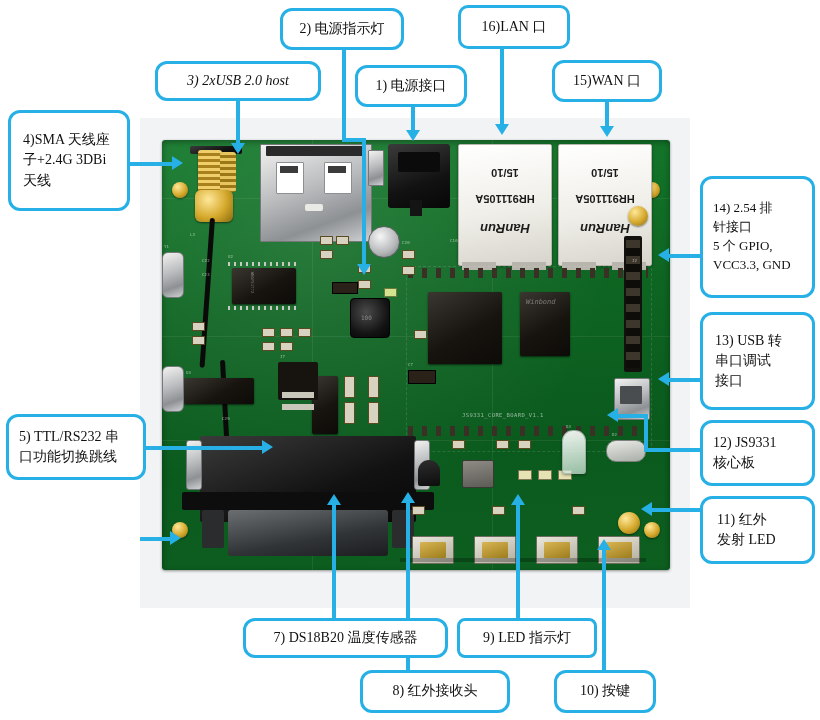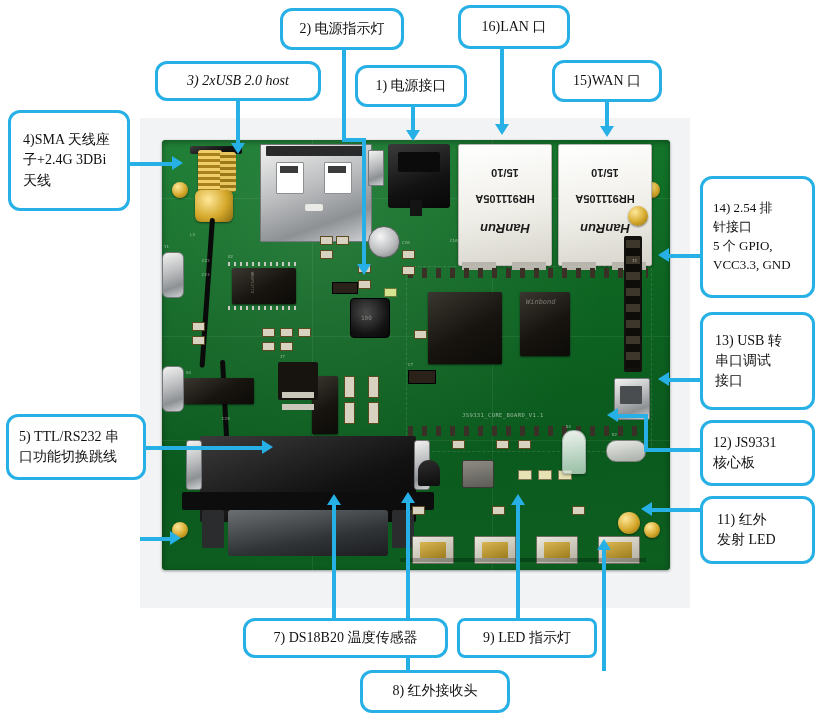--- a/index.html
+++ b/index.html
@@ -307,21 +307,21 @@
 
   <div class="ln-v" style="left:602px;top:545px;height:126px;"></div>
   <div class="arw up" style="left:597px;top:539px;"></div>
 
   <div class="cal" style="left:280px;top:8px;width:124px;height:42px;">
     <span>
         <span class="ln">2) 电源指示灯</span>
       </span>
   </div>
 
-  <div class="cal" style="left:458px;top:5px;width:112px;height:44px;">
+  <div class="cal" style="left:458px;top:5px;width:112px;height:44px;border-radius:10px;">
     <span>
         <span class="ln">16)LAN 口</span>
       </span>
   </div>
 
   <div class="cal" style="left:155px;top:61px;width:166px;height:40px;font-style:italic;">
     <span>
         <span class="ln">3) 2xUSB 2.0 host</span>
       </span>
   </div>
@@ -396,14 +396,19 @@
         <span class="ln">9) LED 指示灯</span>
       </span>
   </div>
 
   <div class="cal" style="left:360px;top:670px;width:150px;height:43px;">
     <span>
         <span class="ln">8) 红外接收头</span>
       </span>
   </div>
 
+  <div class="cal" style="left:554px;top:670px;width:102px;height:43px;">
+    <span>
+        <span class="ln">10) 按键</span>
+      </span>
+  </div>
 
 </div>
 
 </body></html>

